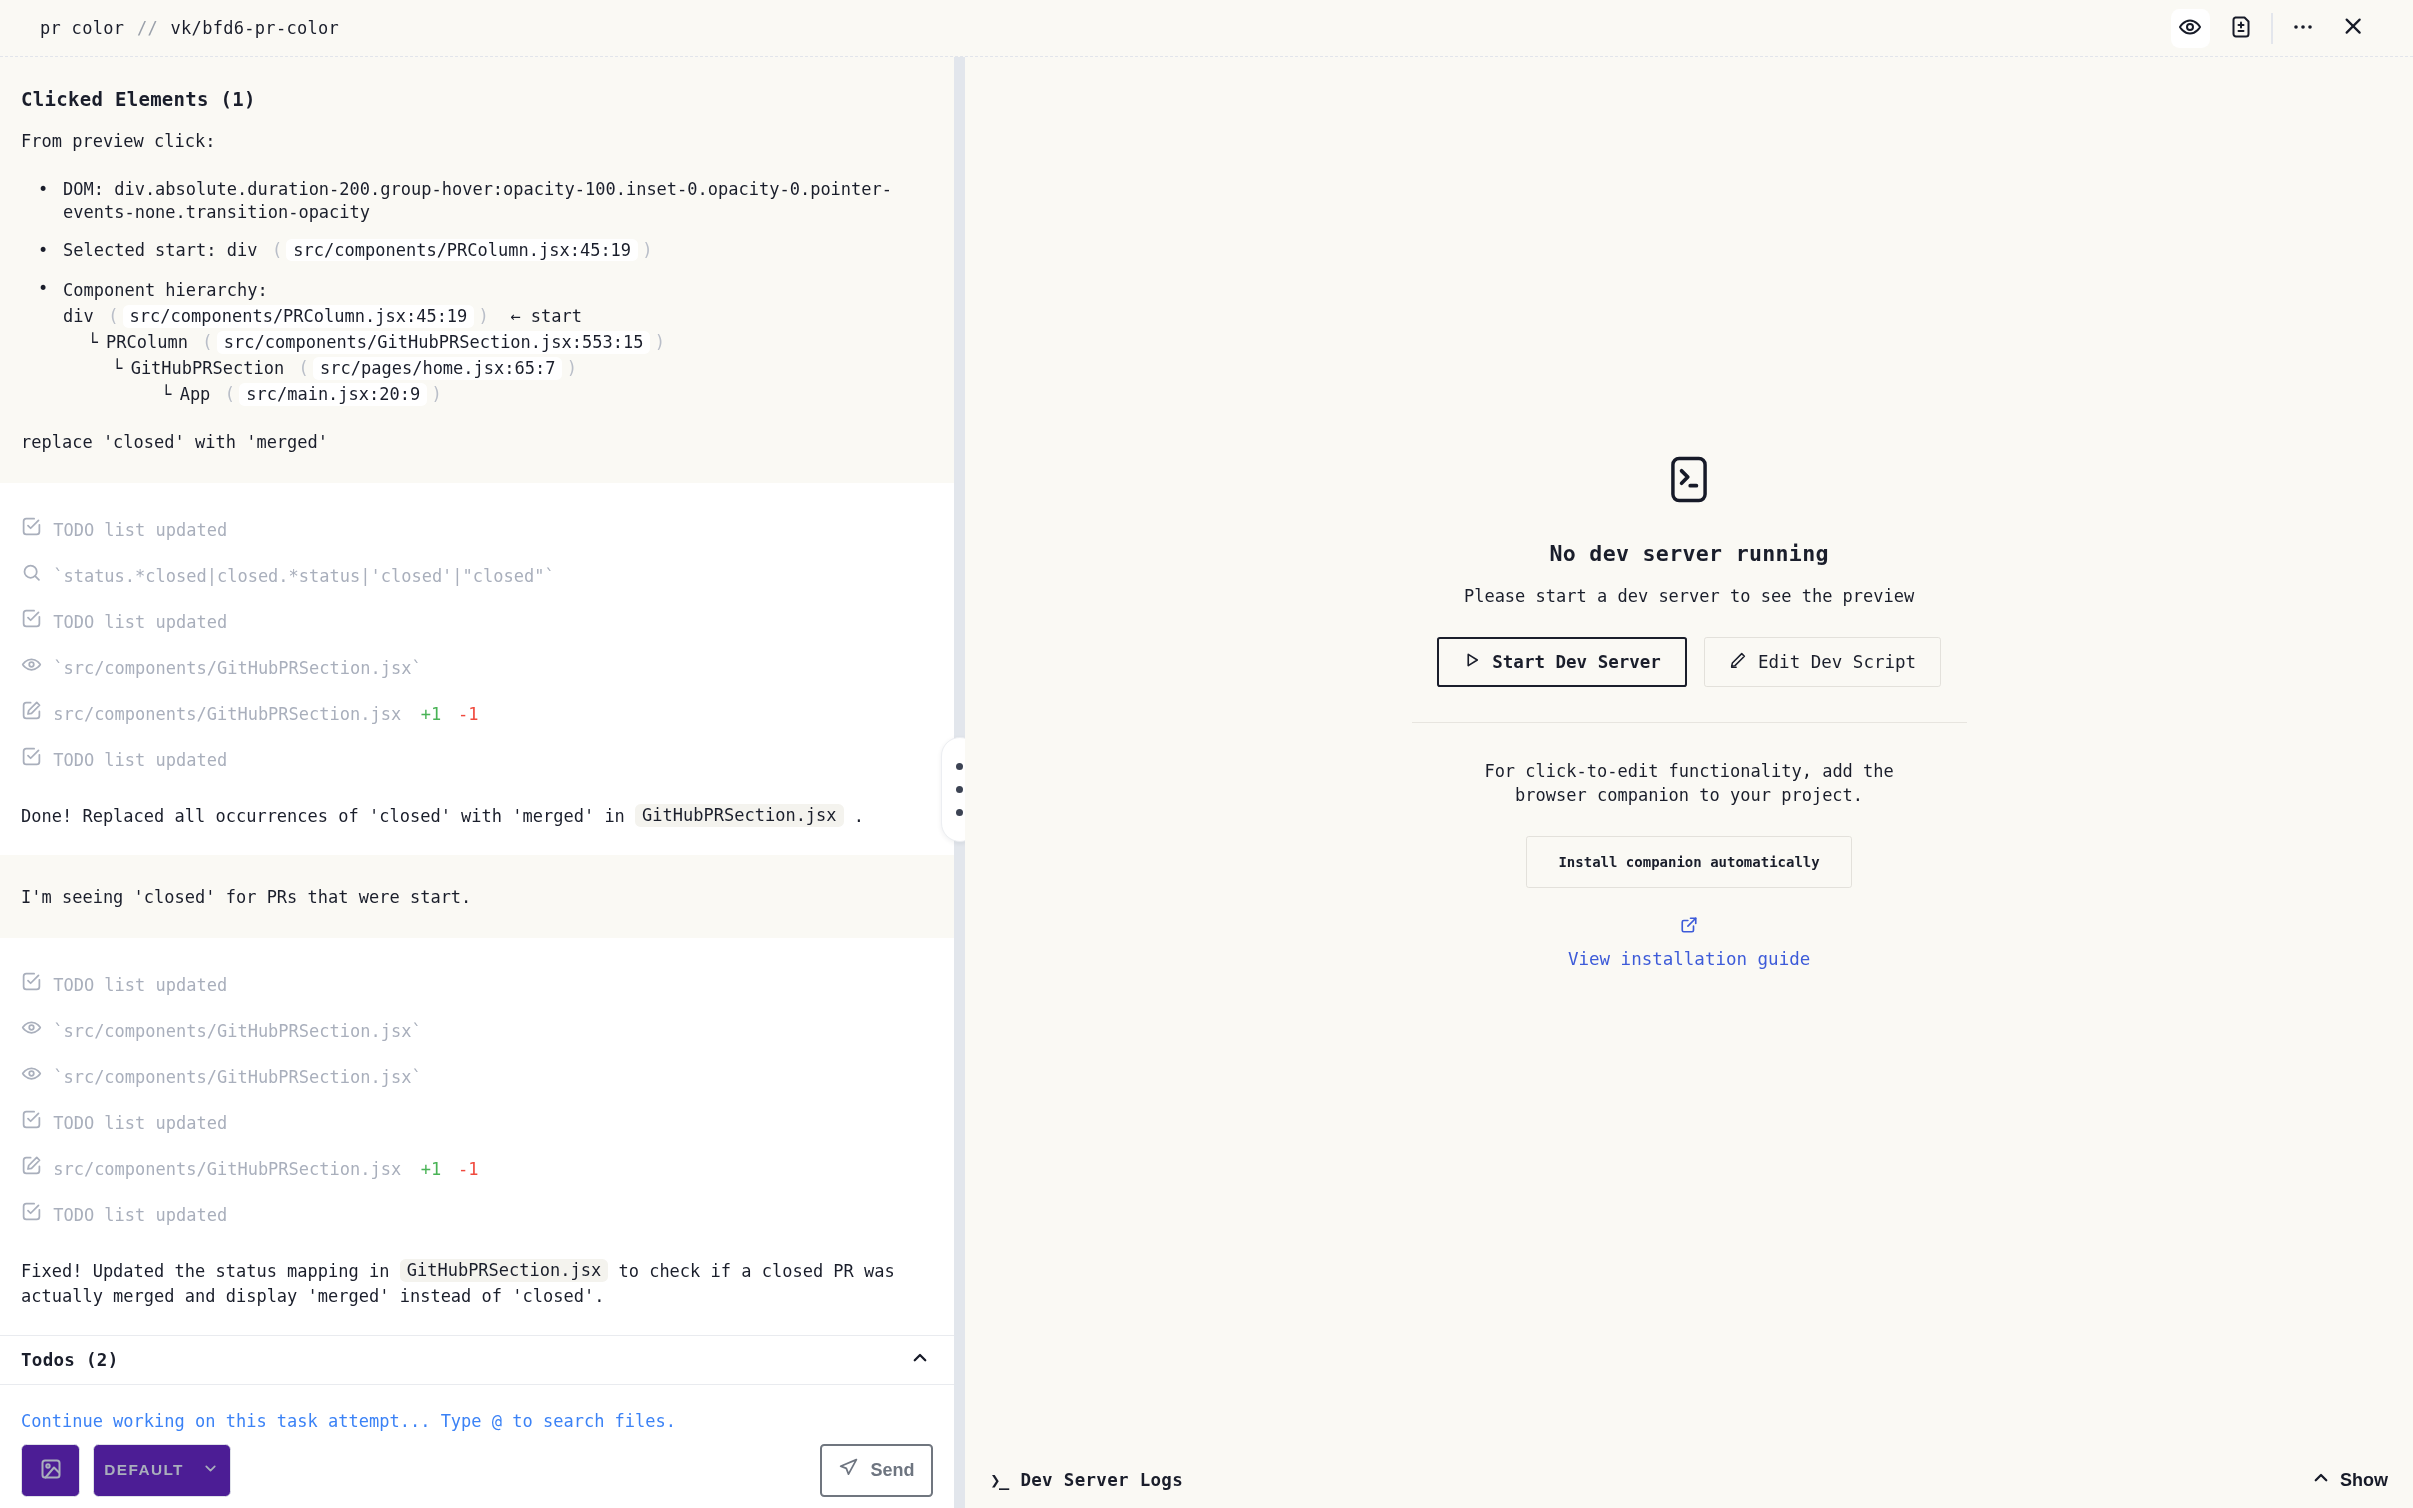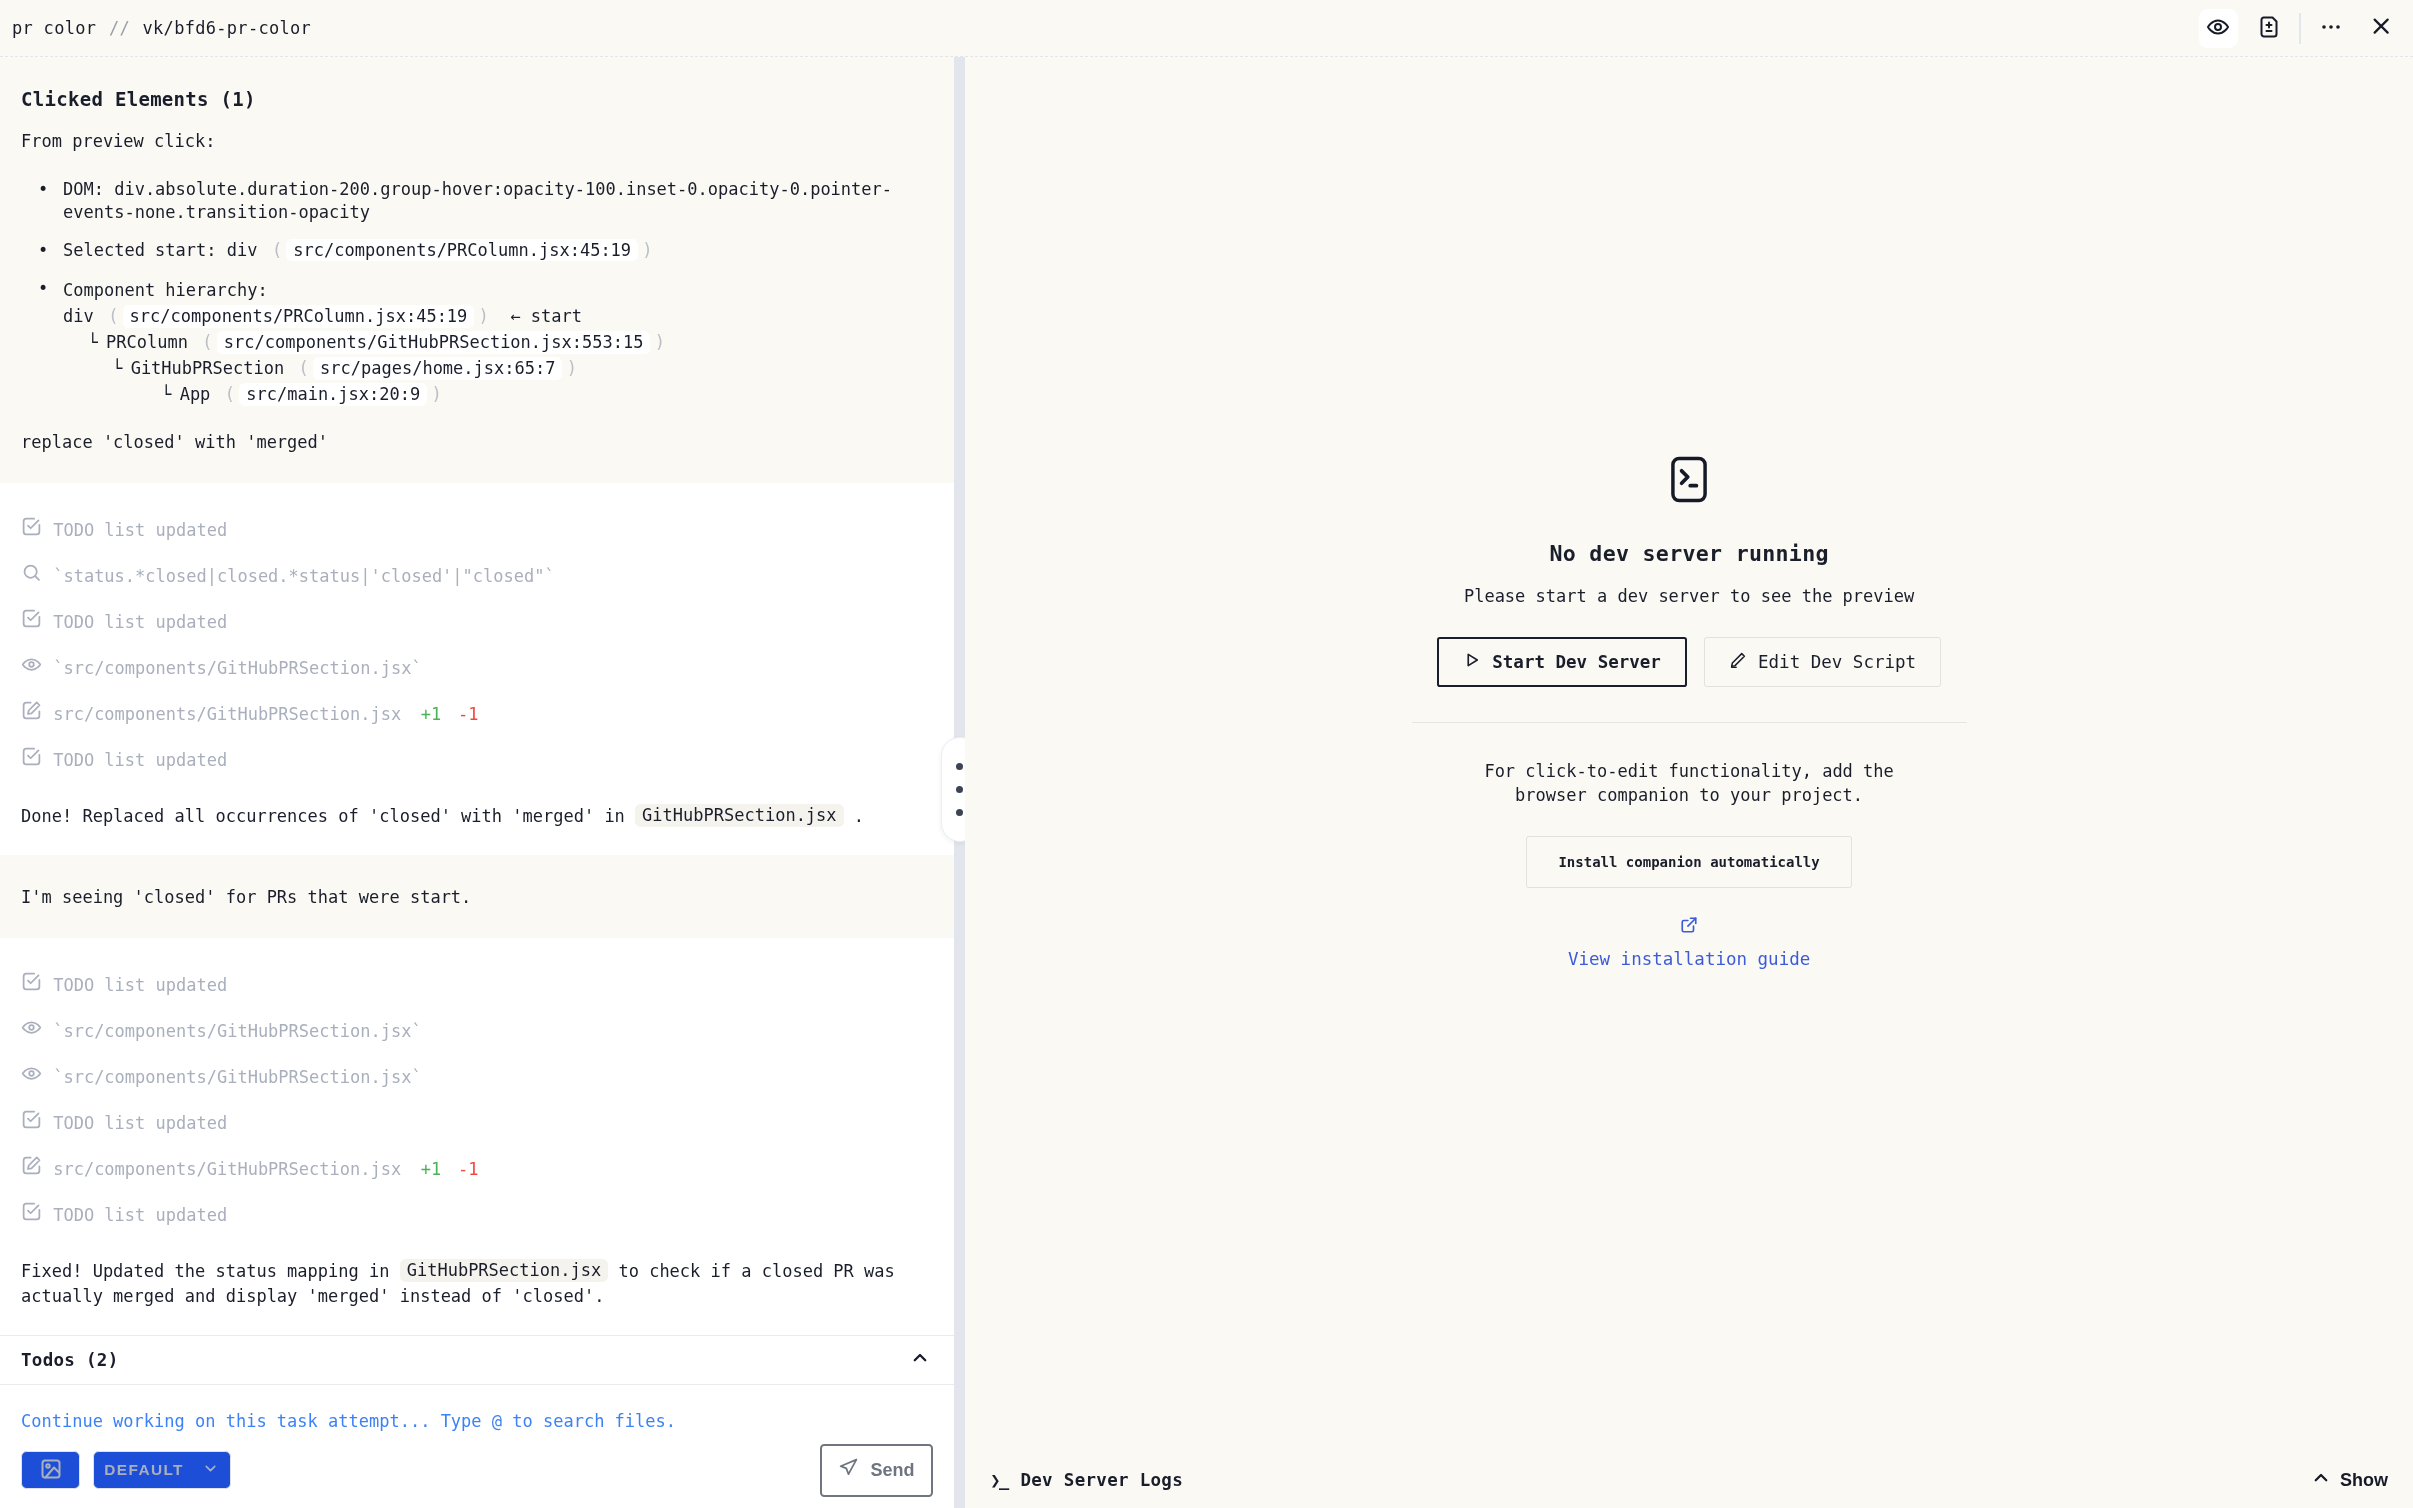--- a/index.html
+++ b/index.html
@@ -8,21 +8,21 @@
     background:#faf9f4;
     color:#1a1e2b;
     font-family:"DejaVu Sans Mono", monospace;
     font-size:17px;
   }
   .sans { font-family:"Liberation Sans", sans-serif; }
 
   
   .titlebar {
     height:57px; display:flex; align-items:center; justify-content:space-between;
-    padding:0 12px; background:#faf9f4; border-bottom:1.4px dashed #e2e5eb;
+    padding:0 40px; background:#faf9f4; border-bottom:1.4px dashed #e2e5eb;
   }
   .tb-title { display:flex; gap:12.6px; font-size:17px; letter-spacing:0.3px; }
   .tb-sep { color:#9aa0aa; }
   .tb-actions { display:flex; align-items:center; gap:11.2px; }
   .tb-btn {
     width:39px; height:39px; border:none; background:transparent; border-radius:8.4px;
     display:flex; align-items:center; justify-content:center; cursor:pointer; color:#171b28;
   }
   .tb-btn.active { background:#ffffff; }
   .tb-divider { width:1.4px; height:31px; background:#e3e6ec; }
@@ -82,21 +82,21 @@
     height:50px; display:flex; align-items:center; justify-content:space-between;
     padding:0 25px 0 21px; cursor:pointer;
   }
   .todos-label { font-size:17.5px; font-weight:bold; letter-spacing:0.3px; }
 
   
   .composer { background:#ffffff; flex:1; display:flex; flex-direction:column; padding:25px 21px 11.2px 21px; }
   .composer-input { flex:1; color:#3b82f6; line-height:23px; cursor:text; }
   .composer-controls { display:flex; align-items:center; gap:12.6px; }
   .ctrl-btn {
-    height:38px; background:#1d4ed8; border:1.4px solid #dfe2e8; border-radius:5.6px;
+    height:53px; background:#4c1d95; border:1.4px solid #dfe2e8; border-radius:5.6px;
     display:flex; align-items:center; justify-content:center; cursor:pointer; color:#a9afbc;
   }
   .attach-btn { width:59px; }
   .model-btn { width:138px; gap:18px; font-size:15.4px; font-weight:bold; letter-spacing:1.4px; }
   .send-btn {
     margin-left:auto; width:113px; height:53px; background:#ffffff;
     border:2.1px solid #70767f; border-radius:4.2px; color:#6e7580;
     display:flex; align-items:center; justify-content:center; gap:11.2px;
     font-size:18px; font-weight:bold; cursor:pointer;
   }

